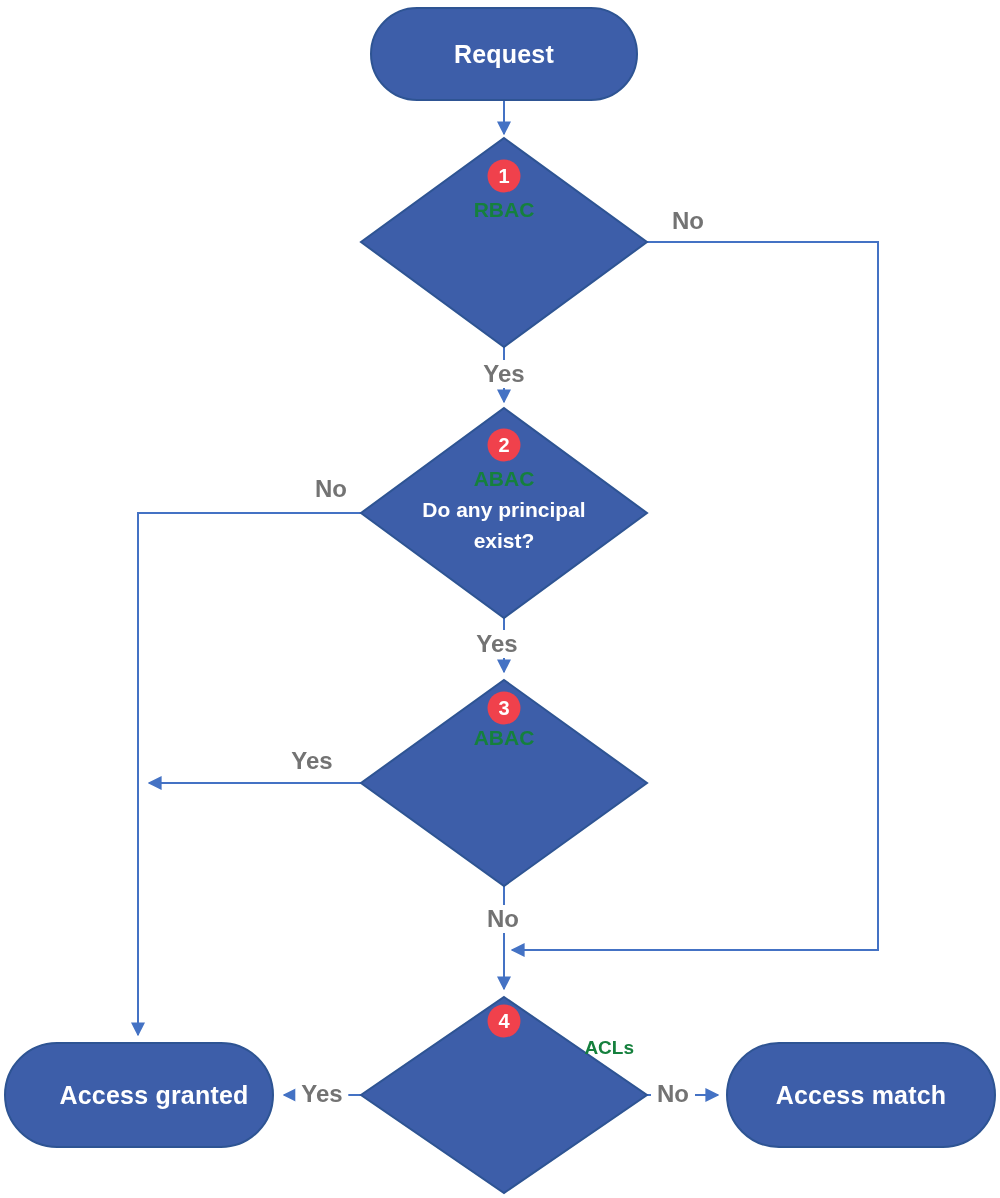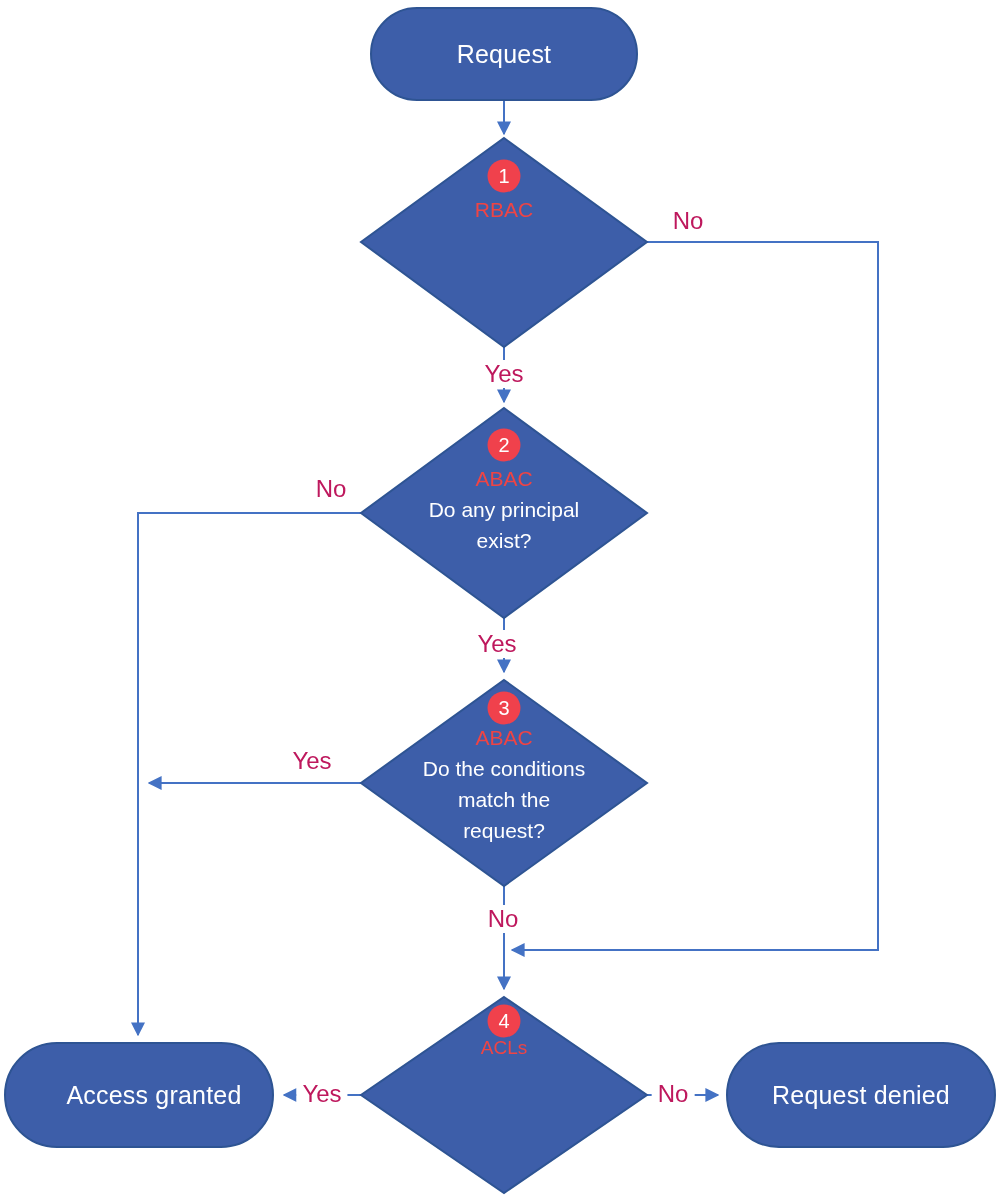--- a/index.html
+++ b/index.html
@@ -3,61 +3,62 @@
 <meta charset="utf-8">
 <style>
   html, body { margin: 0; padding: 0; background: #ffffff; }
   .canvas {
     position: relative;
     width: 1000px;
     height: 1198px;
     background: #ffffff;
     overflow: hidden;
     font-family: "Liberation Sans", sans-serif;
+    font-weight: bold;
   }
   .canvas svg { position: absolute; left: 0; top: 0; }
 
   .node-label {
     position: absolute;
     display: flex;
     align-items: center;
     justify-content: center;
     color: #ffffff;
     font-size: 25px;
     letter-spacing: 0.2px;
   }
 
   .decision-text {
     position: absolute;
     text-align: center;
     color: #ffffff;
     font-size: 21px;
     line-height: 31px;
   }
-  .decision-text .decision-type { display: block; color: #ef4444; }
+  .decision-text .decision-type { display: block; color: #15803d; }
   .decision-text .decision-question { display: block; white-space: pre-line; }
-  .decision-text.small { font-size: 19px; line-height: 30px; }
+  .decision-text.small { font-size: 19px; line-height: 30px; text-align: right; }
 
   .badge {
     position: absolute;
     width: 33px;
     height: 33px;
     border-radius: 50%;
     background: #F0414C;
     color: #ffffff;
     font-size: 20px;
     display: flex;
     align-items: center;
     justify-content: center;
     transform: translate(-50%, -50%);
   }
 
   .edge-label {
     position: absolute;
-    color: #be185d;
+    color: #737373;
     font-size: 24px;
     transform: translate(-50%, -50%);
     white-space: nowrap;
   }
   .edge-label.on-line { background: #ffffff; padding: 0 6px; }
 </style>
 </head>
 <body>
 
 <div class="canvas">
@@ -87,40 +88,37 @@
       <polygon points="504,408 647,513 504,618 361,513"></polygon>
       <polygon points="504,680 647,783 504,886 361,783"></polygon>
       <polygon points="504,997 647,1095 504,1193 361,1095"></polygon>
       <rect x="5" y="1043" width="268" height="104" rx="52" ry="52"></rect>
       <rect x="727" y="1043" width="268" height="104" rx="52" ry="52"></rect>
     </g>
   </svg>
 
   <div class="node-label" style="left:371px; top:8px; width:266px; height:92px;">Request</div>
   <div class="node-label" style="left:20px; top:1043px; width:268px; height:104px;">Access granted</div>
-  <div class="node-label" style="left:727px; top:1043px; width:268px; height:104px;">Request denied</div>
+  <div class="node-label" style="left:727px; top:1043px; width:268px; height:104px;">Access match</div>
 
   <div class="badge" style="left:504px; top:176px;">1</div>
   <div class="decision-text" style="left:374px; top:194px; width:260px;">
     <span class="decision-type">RBAC</span>
   </div>
 
   <div class="badge" style="left:504px; top:445px;">2</div>
   <div class="decision-text" style="left:374px; top:463px; width:260px;">
     <span class="decision-type">ABAC</span>
     <span class="decision-question">Do any principal
 exist?</span>
   </div>
 
   <div class="badge" style="left:504px; top:708px;">3</div>
   <div class="decision-text" style="left:374px; top:722px; width:260px;">
     <span class="decision-type">ABAC</span>
-    <span class="decision-question">Do the conditions
-match the
-request?</span>
   </div>
 
   <div class="badge" style="left:504px; top:1021px;">4</div>
   <div class="decision-text small" style="left:374px; top:1033px; width:260px;">
     <span class="decision-type">ACLs</span>
   </div>
 
   <span class="edge-label" style="left:688px; top:221px;">No</span>
   <span class="edge-label on-line" style="left:504px; top:374px;">Yes</span>
   <span class="edge-label" style="left:331px; top:489px;">No</span>

